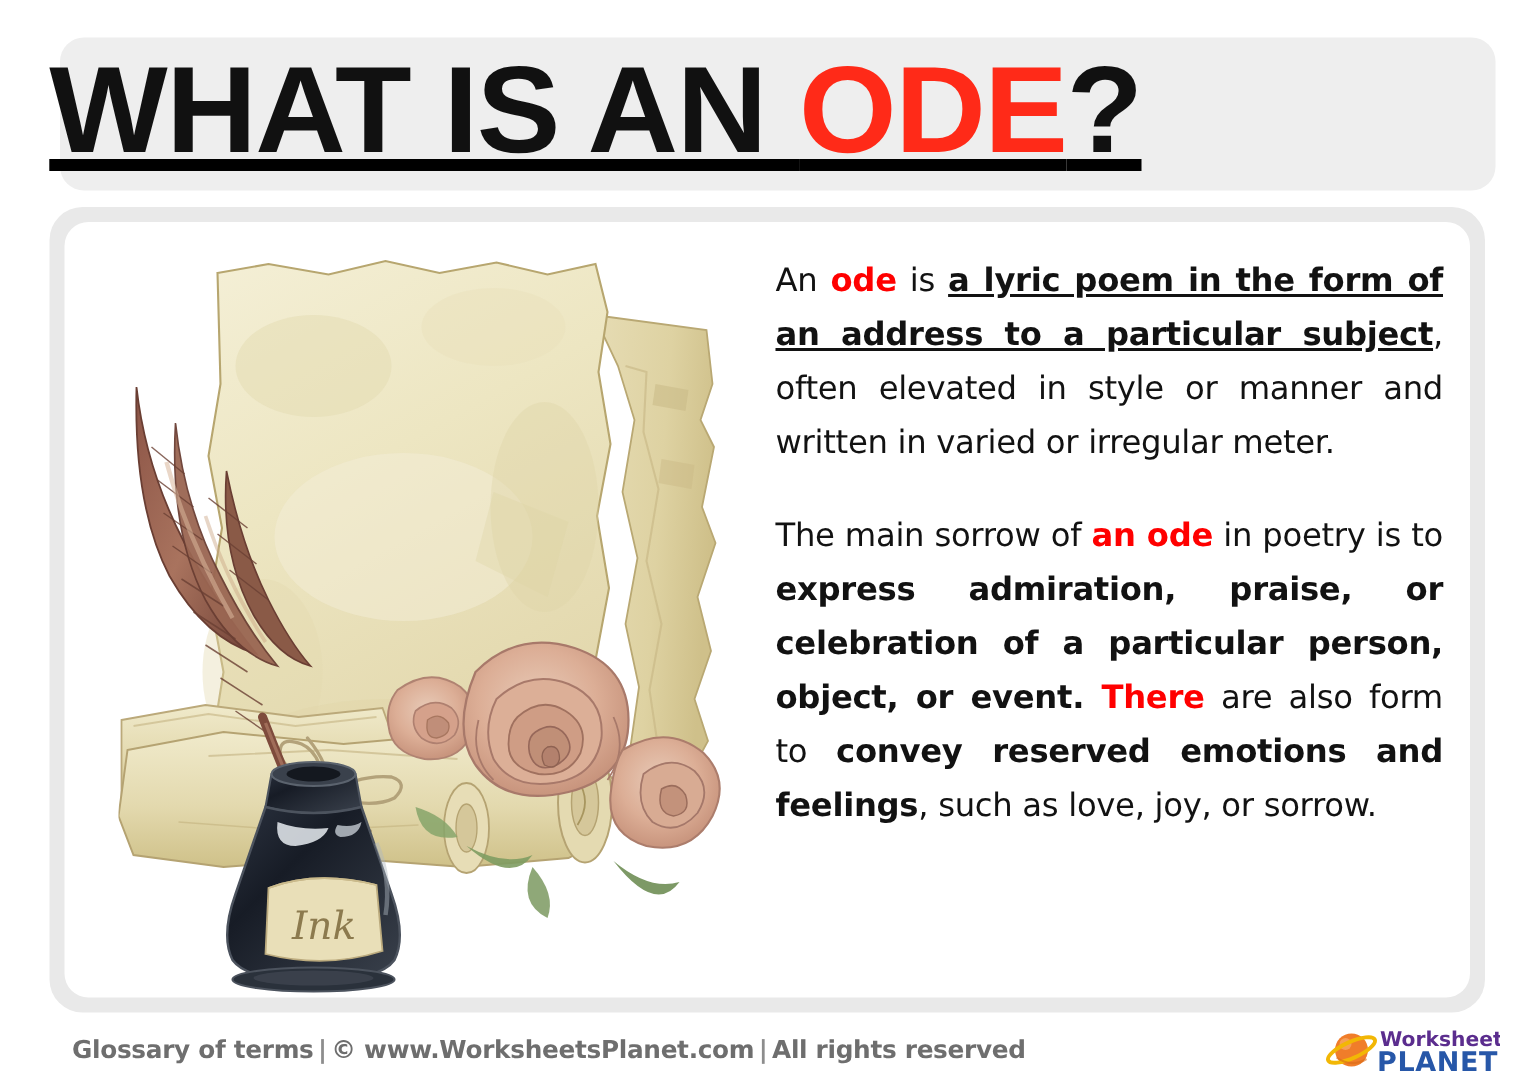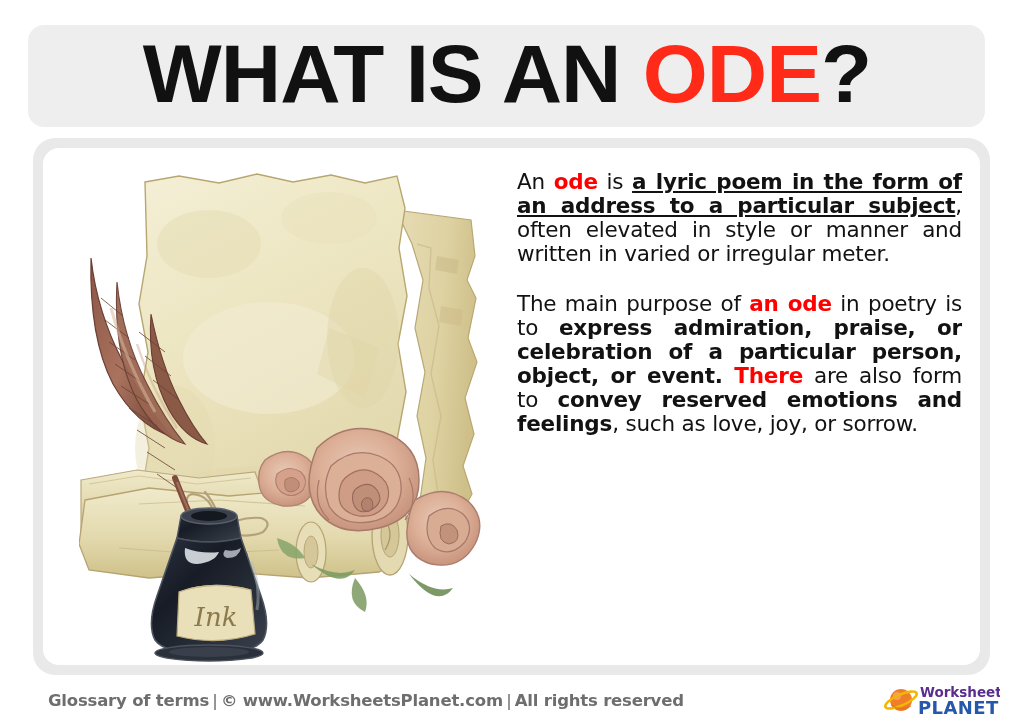--- a/index.html
+++ b/index.html
@@ -11,30 +11,30 @@
     width: 1024px;
     height: 724px;
     position: relative;
     overflow: hidden;
     font-family: "Liberation Sans", sans-serif;
   }
 
   
   #header-banner {
     position: absolute;
-    left: 28px;
+    left: 40px;
     top: 25px;
     width: 957px;
     height: 102px;
     background: #eeeeee;
     border-radius: 16px;
     display: flex;
     align-items: center;
-    justify-content: center;
     box-sizing: border-box;
+    text-decoration: underline;
   }
   #page-title {
     font-family: "Liberation Sans Narrow", "Liberation Sans", sans-serif;
     font-weight: bold;
     font-size: 82px;
     line-height: 1;
     letter-spacing: -1px;
     color: #111111;
     white-space: nowrap;
     transform: scaleX(1.02);
@@ -81,21 +81,21 @@
 
   
   #text-pane {
     flex: 1 1 auto;
     padding: 22px 18px 0 20px;
     box-sizing: border-box;
   }
   .body-par {
     font-family: "DejaVu Sans", sans-serif;
     font-size: 21.5px;
-    line-height: 24px;
+    line-height: 36px;
     color: #121212;
     text-align: justify;
     margin: 0 0 26px 0;
     letter-spacing: -0.2px;
   }
   .body-par:last-child { margin-bottom: 0; }
   .red { color: #FF0000; }
   .b { font-weight: bold; }
   .u { text-decoration: underline; }
   .i { font-style: italic; }
@@ -312,21 +312,21 @@
           <ellipse cx="130" cy="504" rx="40" ry="5" fill="#3E4550" opacity="0.8"></ellipse>
         </g>
       </svg>
     </div>
 
     <div id="text-pane">
 
       <p class="body-par"><span>An </span><span class="red b">ode</span><span> is </span><span class="b u">a lyric poem in the form of an address to a particular subject</span><span>, often elevated in style or manner and written in varied or irregular meter.</span></p>
 
 
-      <p class="body-par"><span>The main purpose of </span><span class="red b">an ode</span><span> in poetry is to </span><span class="b">express admiration, praise, or celebration of a particular person, object, or event.</span><span class="red b"> There</span><span> are also form to </span><span class="b">convey reserved emotions and feelings</span><span>, such as love, joy, or sorrow.</span></p>
+      <p class="body-par"><span>The main sorrow of </span><span class="red b">an ode</span><span> in poetry is to </span><span class="b">express admiration, praise, or celebration of a particular person, object, or event.</span><span class="red b"> There</span><span> are also form to </span><span class="b">convey reserved emotions and feelings</span><span>, such as love, joy, or sorrow.</span></p>
 
     </div>
   </div>
 </div>
 
 <div id="footer">
   <div id="footer-text"><span>Glossary of terms</span><span class="sep">|</span><span>©</span>&nbsp;<span>www.WorksheetsPlanet.com</span><span class="sep">|</span><span>All rights reserved</span></div>
 
   <div id="brand-logo">
     <svg viewBox="0 0 116 38" width="116" height="38">

